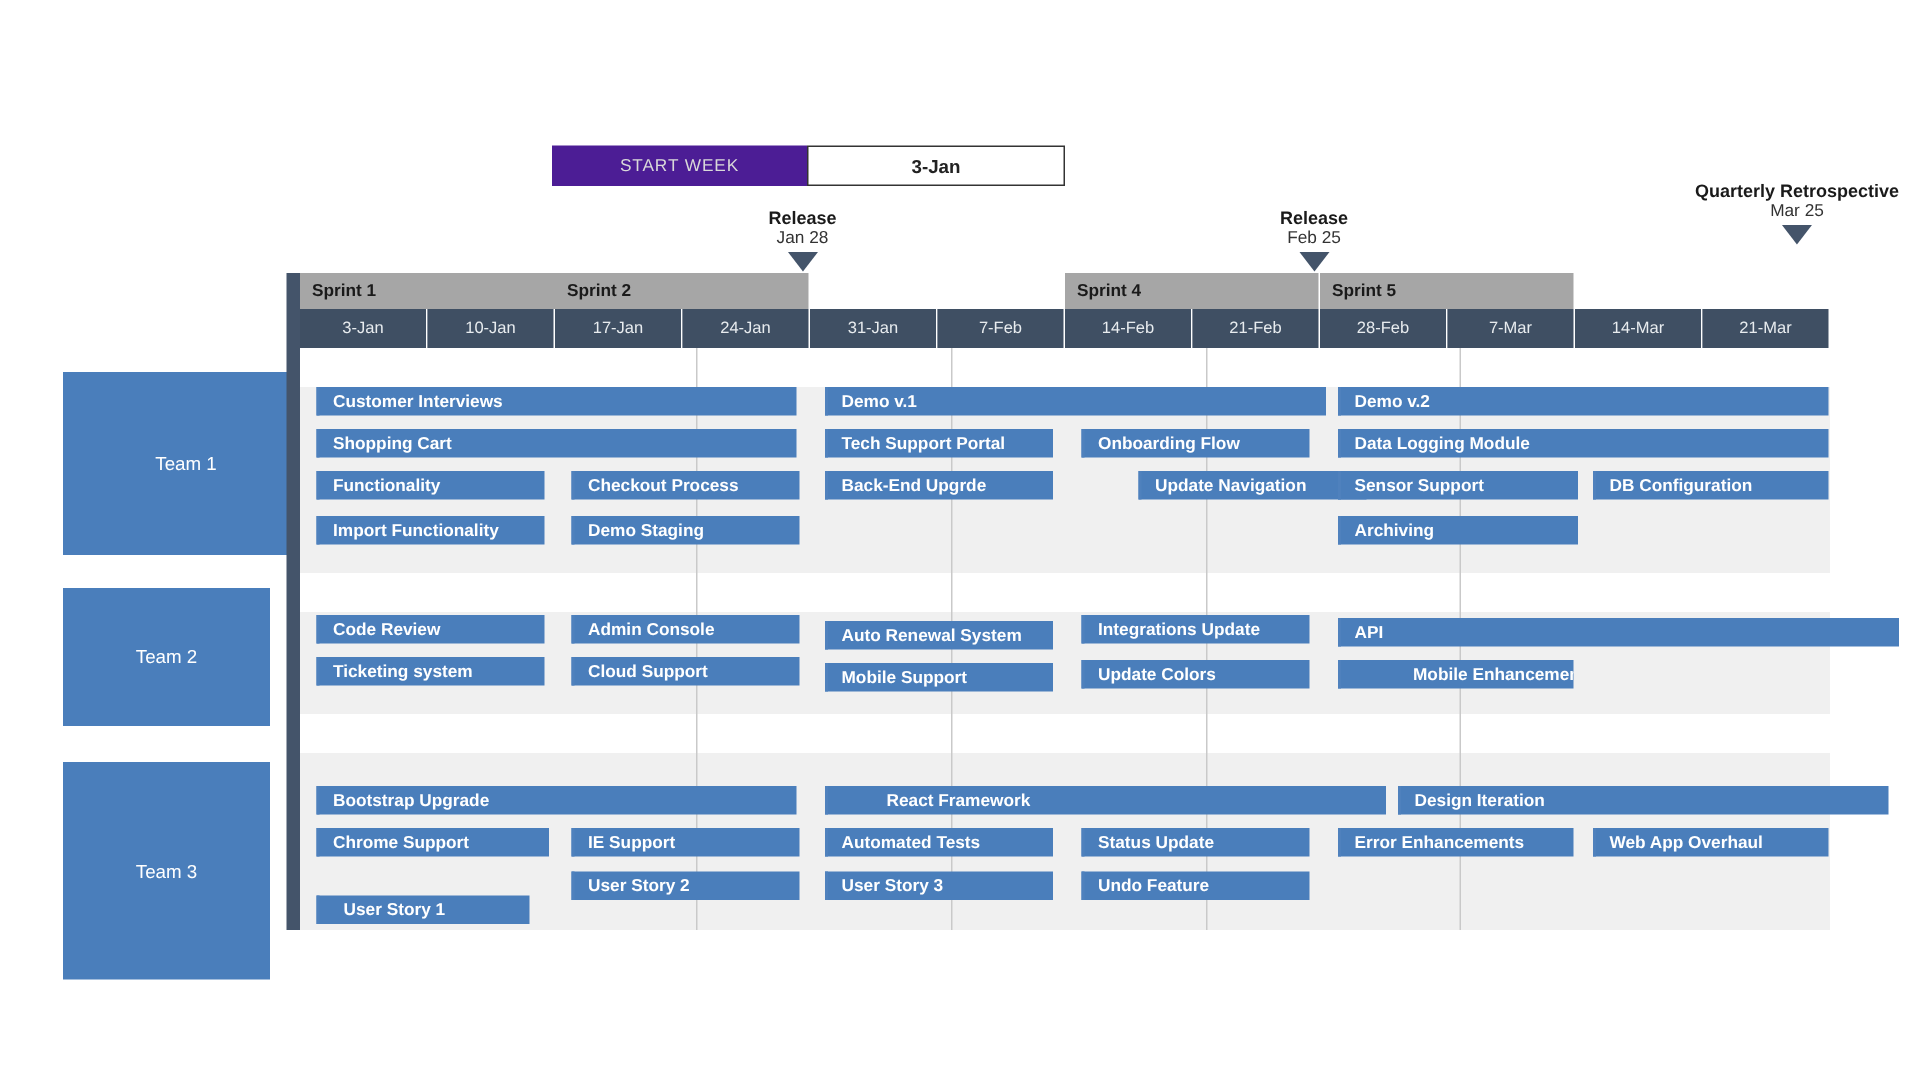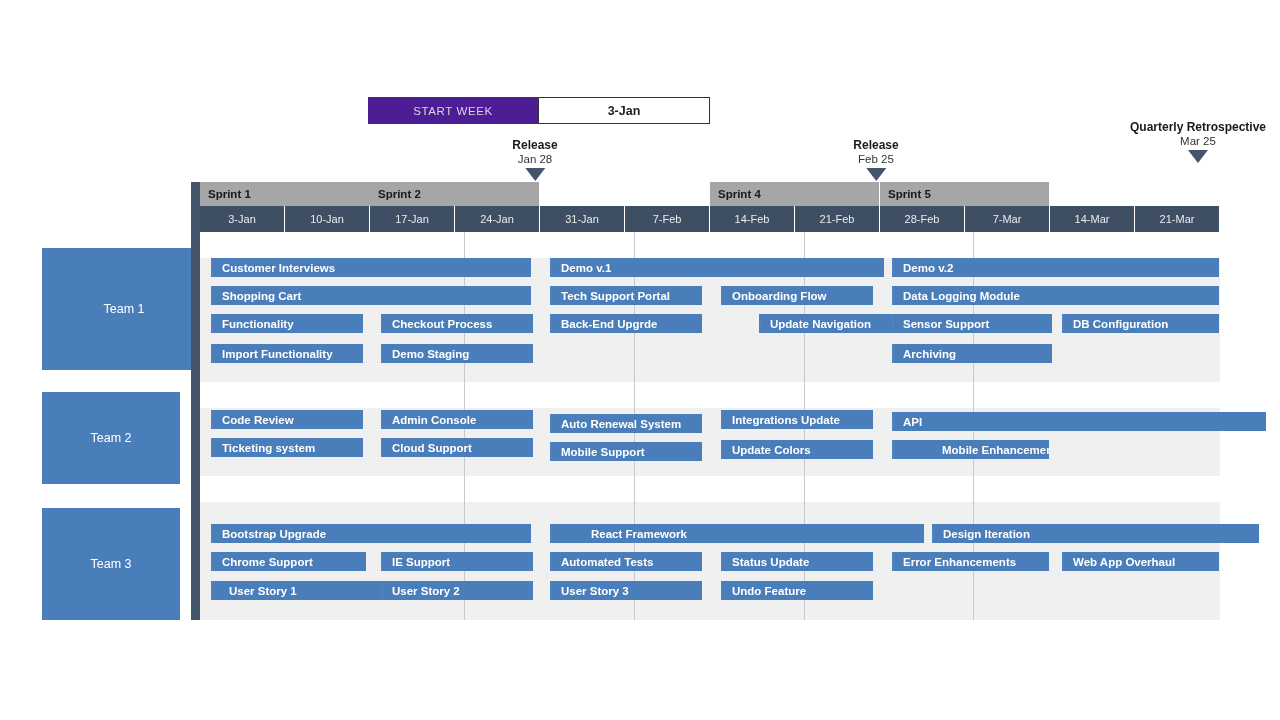--- a/index.html
+++ b/index.html
@@ -105,21 +105,21 @@
       <div class="milestone" style="left: 1198px; top: 120px;">
         <div class="ms-title">Quarterly Retrospective</div>
         <div class="ms-date">Mar 25</div>
         <div class="ms-tri"></div>
       </div>
     </div>
 
   <div id="teamboxes">
       <div class="teambox" style="left: 42px; top: 248px; width: 164px; height: 122px;">Team 1</div>
       <div class="teambox" style="left: 42px; top: 392px; width: 138px; height: 92px;">Team 2</div>
-      <div class="teambox" style="left: 42px; top: 508px; width: 138px; height: 112px;">Team 3</div>
+      <div class="teambox" style="left: 42px; top: 508px; width: 138px; height: 145px;">Team 3</div>
     </div>
 
   <div class="chart">
     <div class="leftrail"></div>
     <div class="grid">
       <div id="bands">
           <div class="band white" style="top: 50px; height: 26px;"></div>
           <div class="band gray" style="top: 76px; height: 124px;"></div>
           <div class="band white" style="top: 200px; height: 26px;"></div>
           <div class="band gray" style="top: 226px; height: 68px;"></div>
@@ -181,21 +181,21 @@
           <div class="bar" style="left: 692px; top: 258px; width: 157px; padding-left: 48px;">Mobile Enhancements</div>
           <div class="bar" style="left: 11px; top: 342px; width: 320px;">Bootstrap Upgrade</div>
           <div class="bar" style="left: 350px; top: 342px; width: 374px; padding-left: 39px;">React Framework</div>
           <div class="bar" style="left: 692px; top: 342px; width: 327px; margin-left: 40px;">Design Iteration</div>
           <div class="bar" style="left: 11px; top: 370px; width: 155px;">Chrome Support</div>
           <div class="bar" style="left: 181px; top: 370px; width: 152px;">IE Support</div>
           <div class="bar" style="left: 350px; top: 370px; width: 152px;">Automated Tests</div>
           <div class="bar" style="left: 521px; top: 370px; width: 152px;">Status Update</div>
           <div class="bar" style="left: 692px; top: 370px; width: 157px;">Error Enhancements</div>
           <div class="bar" style="left: 862px; top: 370px; width: 157px;">Web App Overhaul</div>
-          <div class="bar" style="left: 11px; top: 399px; width: 186px; padding-left: 16px;">User Story 1</div>
+          <div class="bar" style="left: 11px; top: 415px; width: 142px; padding-left: 16px;">User Story 1</div>
           <div class="bar" style="left: 181px; top: 399px; width: 152px;">User Story 2</div>
           <div class="bar" style="left: 350px; top: 399px; width: 152px;">User Story 3</div>
           <div class="bar" style="left: 521px; top: 399px; width: 152px;">Undo Feature</div>
         </div>
     </div>
   </div>
 
 </div>
 
 </body></html>

